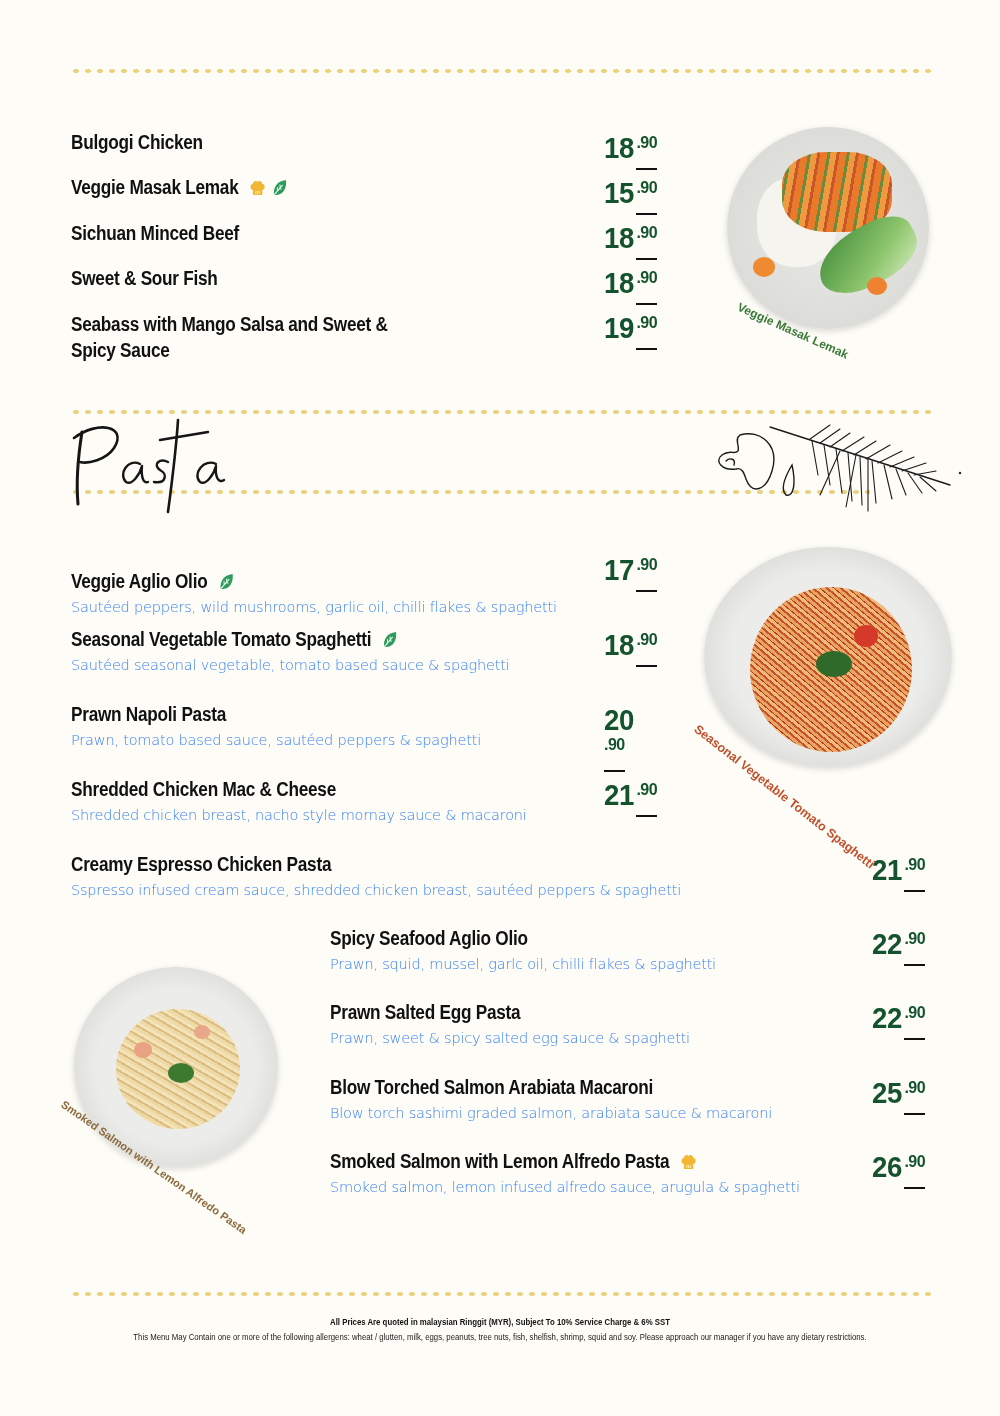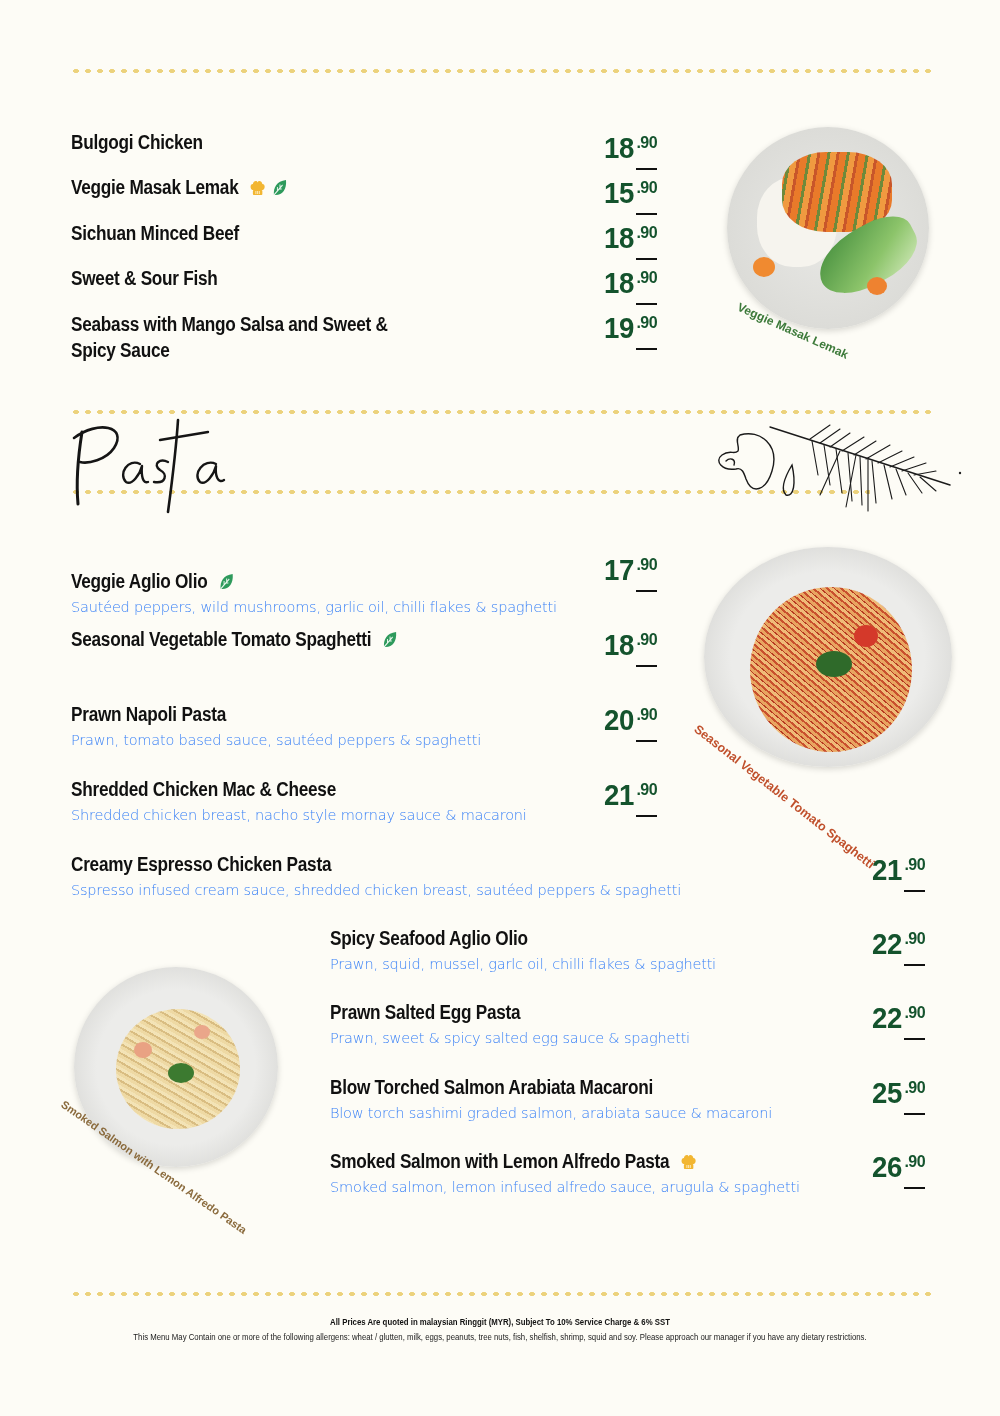--- a/index.html
+++ b/index.html
@@ -163,31 +163,32 @@
     <span class="cents">.90</span>
 </div>
 
 <div class="item" style="left:71px; top:628px;">
   <span class="item-name">
     <span>Seasonal Vegetable Tomato Spaghetti</span>
     <svg class="badge" style="margin-left:12px">
         <use href="#leaf"></use>
       </svg>
   </span>
+  <div class="item-desc">Sautéed seasonal vegetable, tomato based sauce &amp; spaghetti</div>
 </div>
 <div class="price" style="left:604px; top:630px;">
   <span class="whole">18</span>
     <span class="cents">.90</span>
 </div>
 
 <div class="item" style="left:71px; top:703px;">
   <span class="item-name">Prawn Napoli Pasta</span>
   <div class="item-desc">Prawn, tomato based sauce, sautéed peppers &amp; spaghetti</div>
 </div>
-<div class="price" style="left:604px; top:705px;">
+<div class="price" style="left:604px; top:705px;flex-direction:column;">
   <span class="whole">20</span>
     <span class="cents">.90</span>
 </div>
 
 <div class="item" style="left:71px; top:778px;">
   <span class="item-name">Shredded Chicken Mac &amp; Cheese</span>
   <div class="item-desc">Shredded chicken breast, nacho style mornay sauce &amp; macaroni</div>
 </div>
 <div class="price" style="left:604px; top:780px;">
   <span class="whole">21</span>

